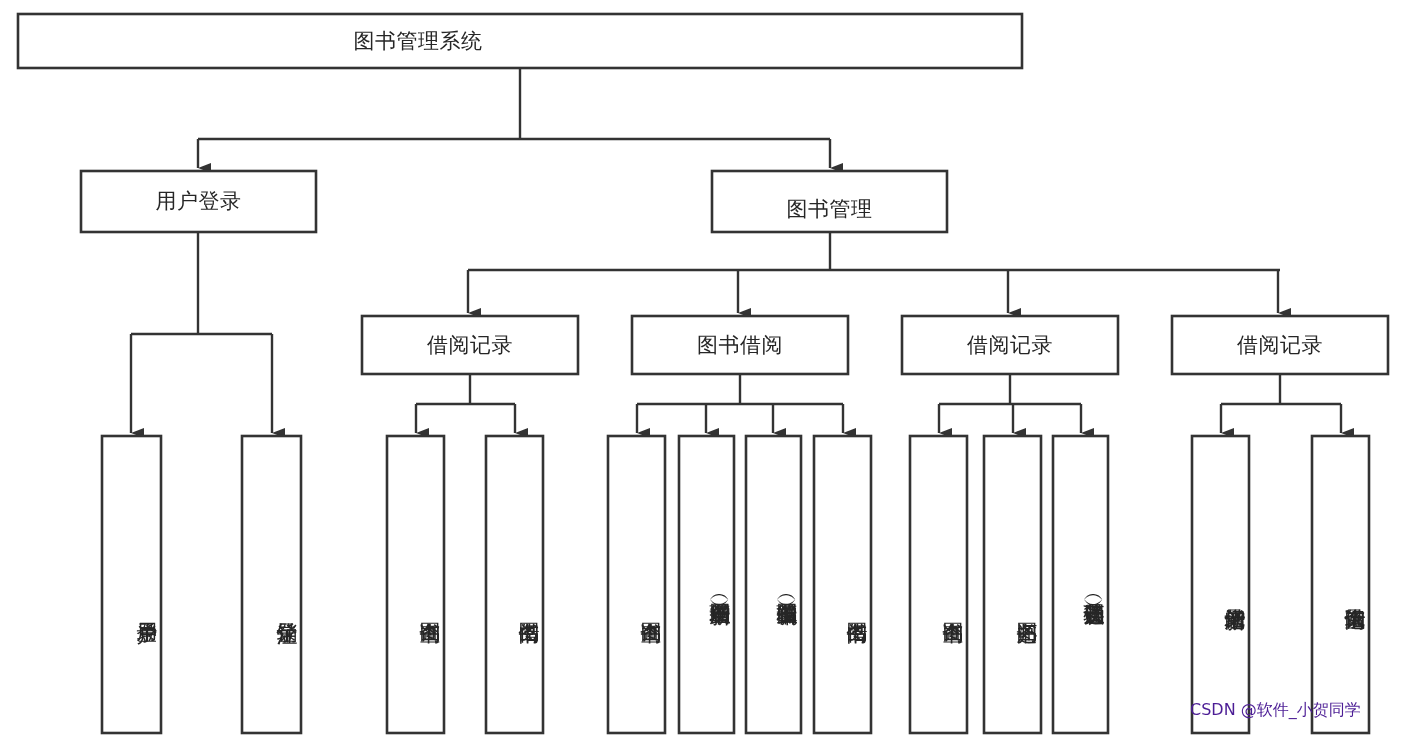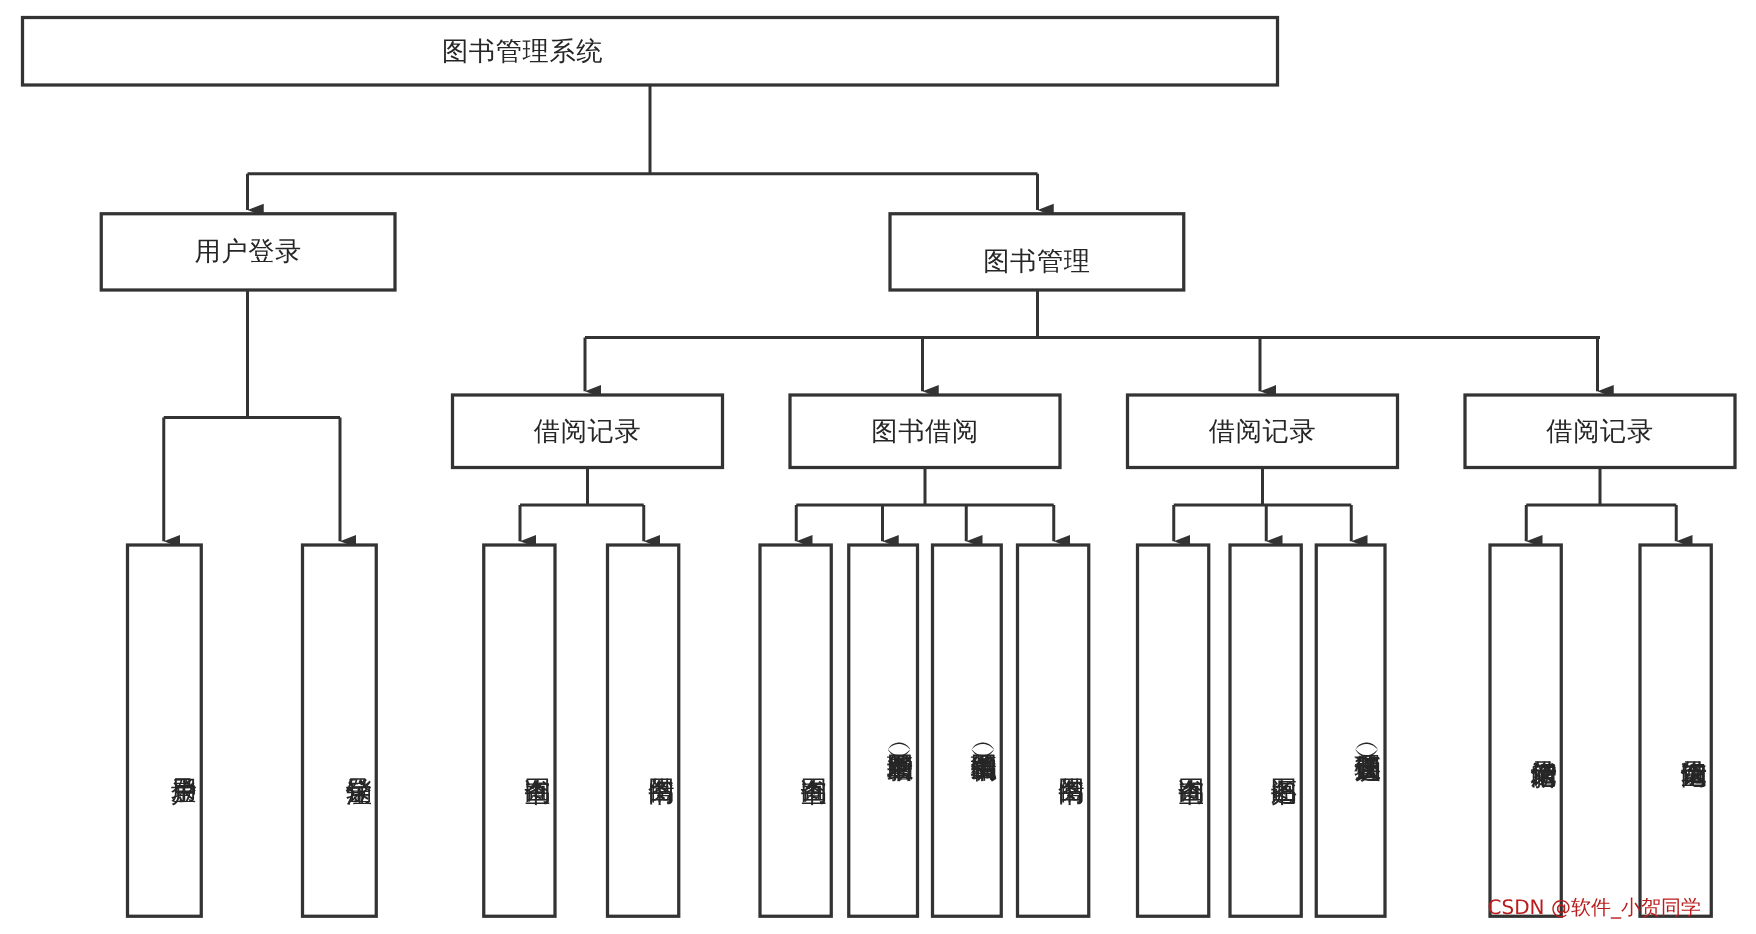--- a/index.html
+++ b/index.html
@@ -65,23 +65,23 @@
     font-size: 21px;
     line-height: 1.42;
     writing-mode: vertical-rl;
     text-orientation: upright;
     pointer-events: none;
     font-family: "DejaVu Sans", "Liberation Sans", sans-serif;
   }
   .watermark {
     position: absolute;
     left: 1190px;
-    top: 716px;
+    top: 700px;
     font-size: 16px;
-    color: #b91c1c;
+    color: #4c1d95;
     white-space: nowrap;
     font-family: "DejaVu Sans", "Liberation Sans", sans-serif;
   }
 </style>
 </head>
 <body>
 
 <div id="diagram-root">
 
   <svg class="diagram-canvas" viewBox="0 0 1405 747" xmlns="http://www.w3.org/2000/svg">

